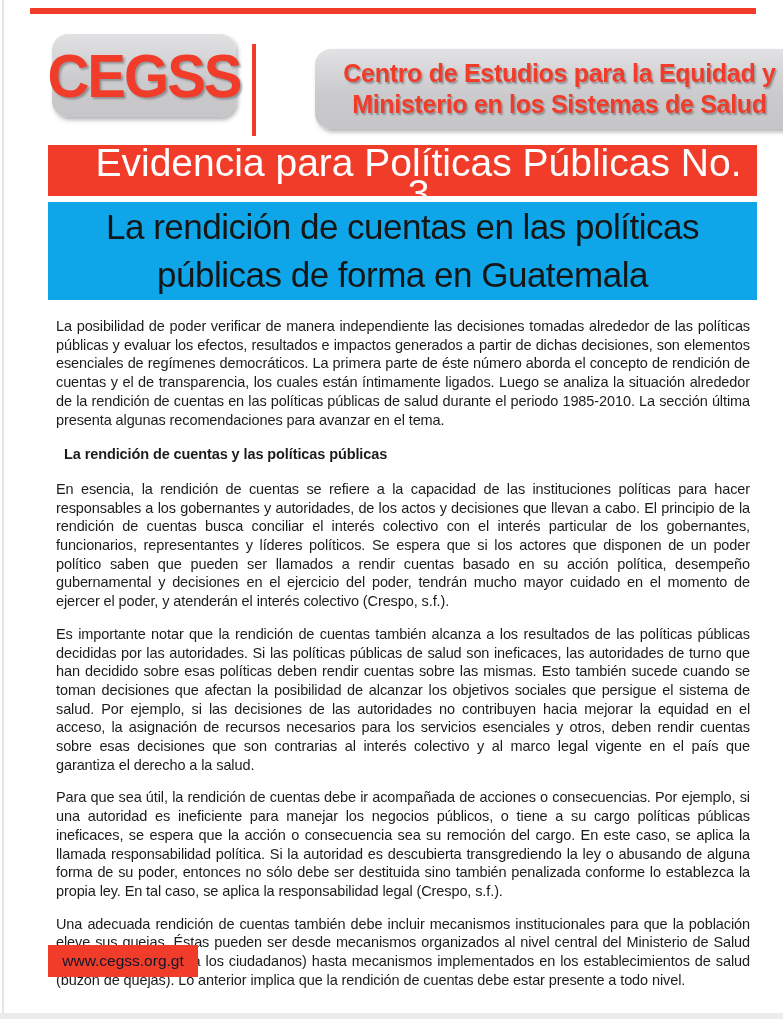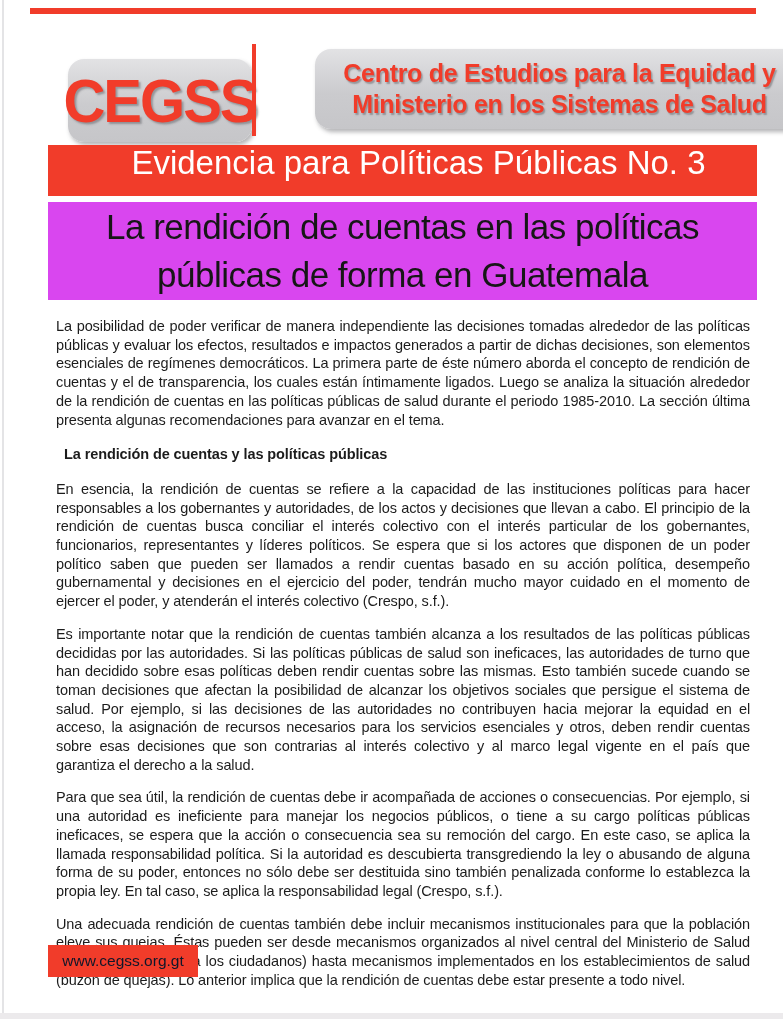--- a/index.html
+++ b/index.html
@@ -22,46 +22,46 @@
     position:absolute;left:30px;top:8px;width:726px;height:6px;
   }
   
   .logo-box{
     position:absolute;
     background:linear-gradient(#e2e2e4,#cbcbce 55%,#c6c6c9);
     border-radius:16px;
     box-shadow:2px 3px 4px rgba(90,90,95,.45);
     display:flex;align-items:center;justify-content:center;
   }
-  .logo-box.cegss{left:52px;top:59px;width:184px;height:83px;margin-left:16px;}
+  .logo-box.cegss{left:52px;top:34px;width:184px;height:83px;}
   .logo-box.orgname{left:267px;top:49px;width:489px;height:80px;margin-left:48px;}
   .cegss-text{
     font-size:58px;font-weight:bold;letter-spacing:-2px;
     text-shadow:2px 2px 2px rgba(100,100,105,.55);
     line-height:1;transform:scaleY(1.05);
   }
   .orgname-text{
     font-size:25px;font-weight:bold;letter-spacing:-0.3px;
     line-height:31px;text-align:center;white-space:nowrap;
     text-shadow:1.5px 1.5px 1.5px rgba(100,100,105,.55);
   }
   .logo-divider{
     position:absolute;left:252px;top:44px;width:4px;height:92px;
   }
   
   .banner{
     position:absolute;left:48px;top:145px;width:709px;height:51px;
     text-align:center;color:#ffffff;
   }
-  .banner-title{font-size:33px;line-height:31px;padding-top:2px;padding-left:32px;}
+  .banner-title{font-size:39px;line-height:31px;padding-top:2px;padding-left:32px;}
   .banner-date{font-size:18px;line-height:18px;}
   
   .title-box{
     position:absolute;left:48px;top:202px;width:709px;height:98px;
-    background:#d946ef;
+    background:#0ea5e9;
     text-align:center;color:#161616;
   }
   .title-line{font-size:35px;line-height:47px;letter-spacing:-0.5px;padding-top:1px;}
   
   .body-copy{
     position:absolute;left:48px;top:317px;width:702px;
     color:#1c1c1c;font-size:14.5px;line-height:18.7px;
     text-align:justify;letter-spacing:-0.1px;
   }
   .body-copy p{margin:0 0 14px 8px;}

